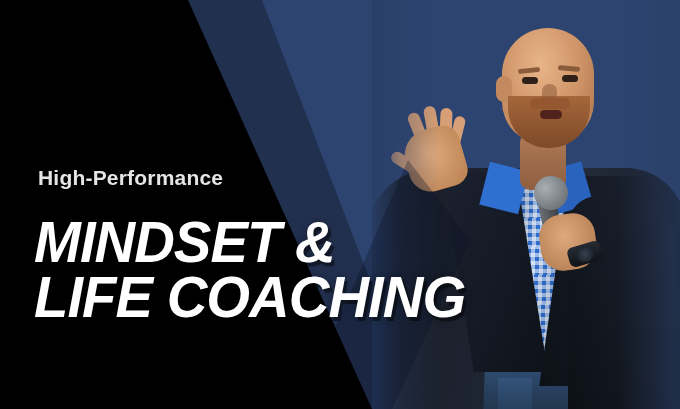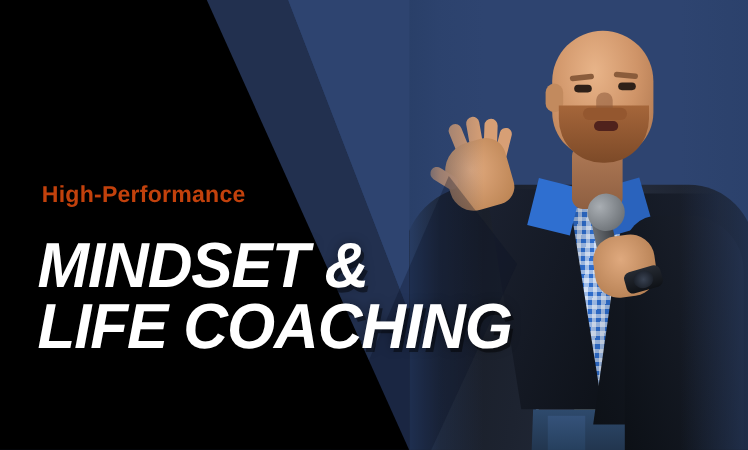--- a/index.html
+++ b/index.html
@@ -190,21 +190,21 @@
   
   .black-wedge-top{
     background:#000;
     clip-path:polygon(0 0, 188px 0, 372px 409px, 0 409px);
     pointer-events:none;
   }
 
   
   .kicker{
     position:absolute; left:38px; top:167px;
-    font-size:21px; font-weight:700; color:#c2410c;
+    font-size:21px; font-weight:700; color:#e5e5e5;
     letter-spacing:.2px; line-height:1;
     text-shadow:0 1px 3px rgba(0,0,0,.85);
   }
   .title{
     position:absolute; left:34px; top:214px;
     width:640px;
     font-size:58px; font-weight:700; font-style:italic;
     color:#ffffff; line-height:.95; letter-spacing:-1px;
     transform:scaleX(.97);transform-origin:left top;
     text-shadow:3px 4px 0 rgba(0,0,0,.45), 0 0 10px rgba(0,0,0,.35);

